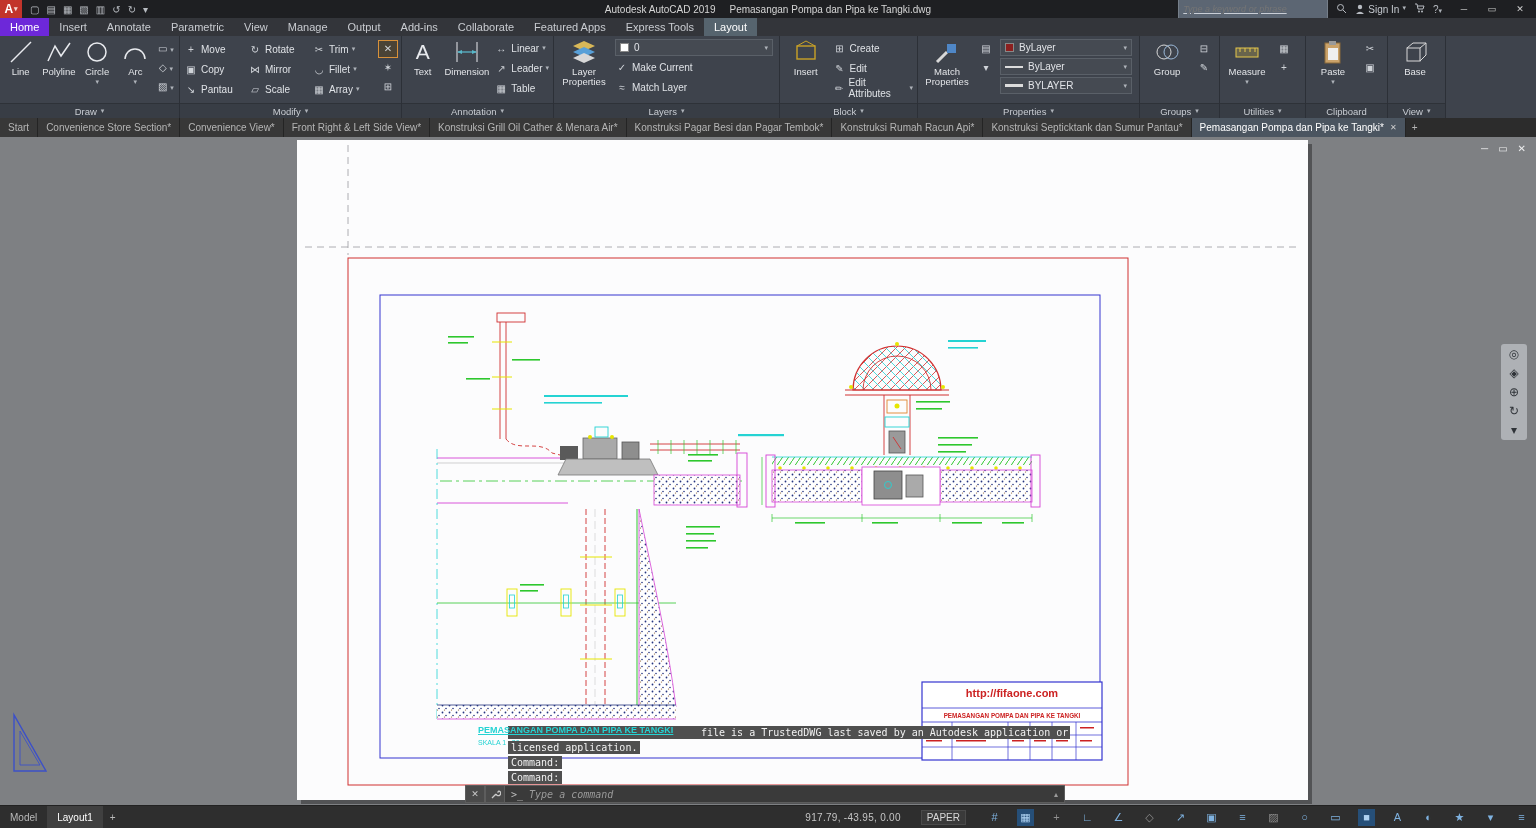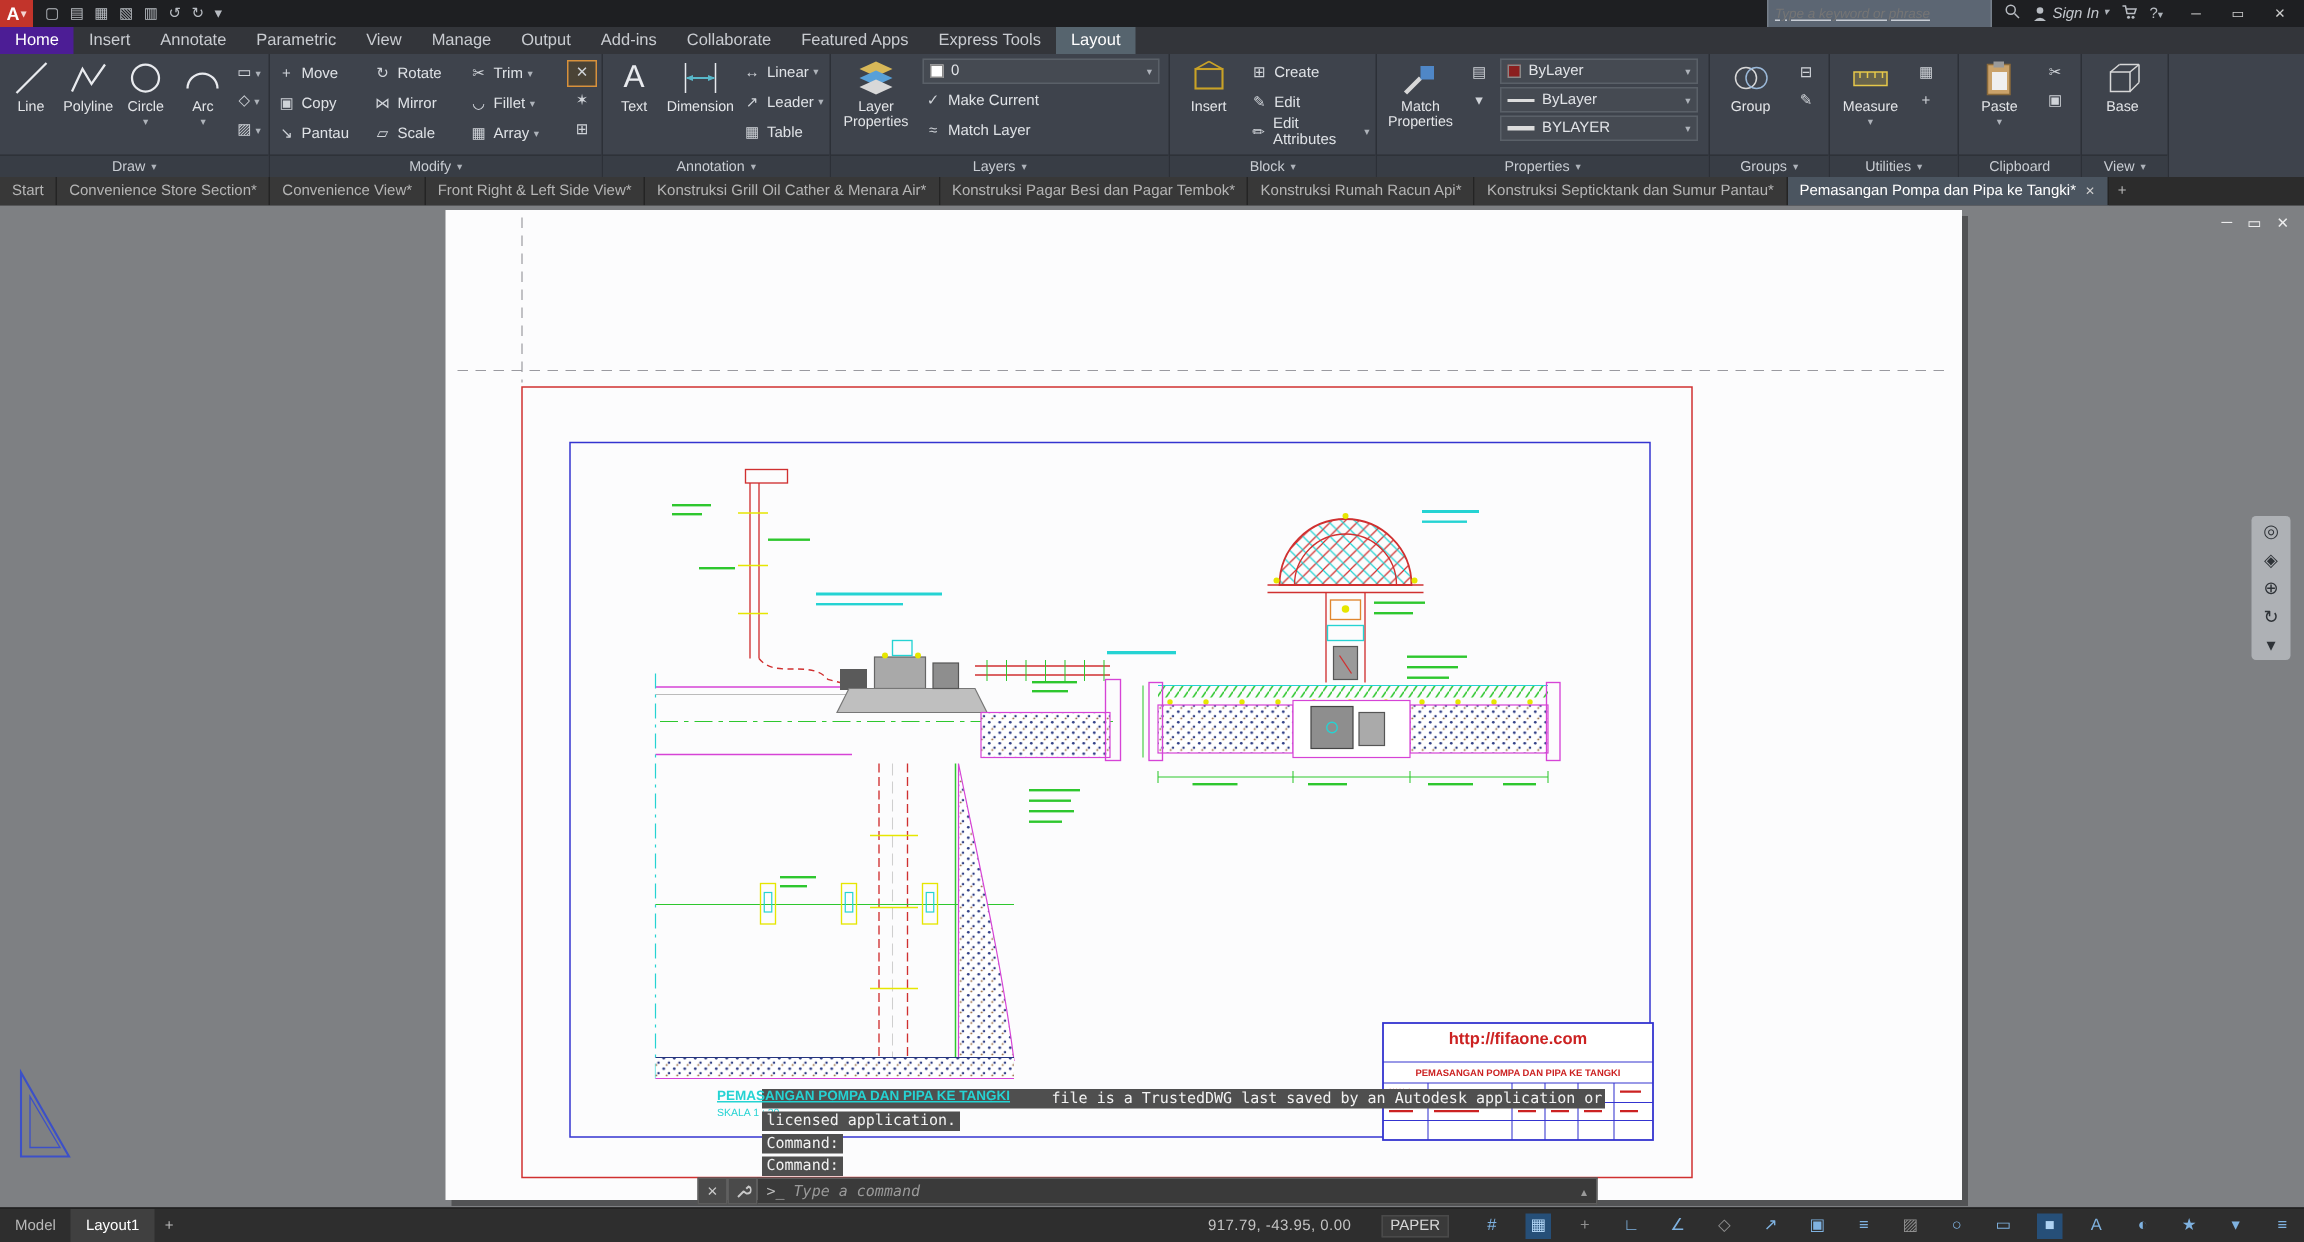--- a/index.html
+++ b/index.html
@@ -16,29 +16,29 @@
   .qat { display:flex; align-items:center; gap:7px; margin-left:8px; color:#b8bcc2; font-size:10px; }
   .qat span { cursor:pointer; }
   .tb-center { position:absolute; left:0; right:0; text-align:center; pointer-events:none; }
   .tb-center b { font-weight:normal; color:#d6d6d6; }
   .tb-center .doc { margin-left:14px; color:#d6d6d6; }
   .tb-right { margin-left:auto; display:flex; align-items:center; gap:8px; padding-right:2px; }
   .searchbox { width:150px; height:14px; background:#5c6673; border:1px solid #767f8a;
     color:#c9ced6; font-style:italic; font-size:9px; padding:16px 4px;
     font-family:"Liberation Sans", sans-serif;text-decoration:underline; }
   .tbico { color:#b8bcc2; font-size:10px; }
-  .signin { display:flex; align-items:flex-start; gap:3px; color:#c4c8ce;font-style:italic; }
+  .signin { display:flex; align-items:flex-start; gap:3px; color:#c4c8ce; }
   .winbtns { display:flex; }
   .winbtns span { width:28px; text-align:center; font-size:9px; color:#cfcfcf; cursor:pointer; }
 
   
   .tabsrow { position:absolute; left:0; top:18px; width:1536px; height:18px; background:#33353a;
     display:flex; align-items:stretch; color:#c9ccd1; font-size:11px; }
   .rtab { padding:0 10px; display:flex; align-items:center; cursor:pointer; }
-  .rtab.active { background:#4c1d95; color:#fff; }
+  .rtab.active { background:#6d28d9; color:#fff; }
   .rtab.context { background:#56646e; color:#fff; }
 
   
   .ribbon { position:absolute; left:0; top:36px; width:1536px; height:82px; background:#3e434c;
     display:flex; }
   .panel { display:flex; flex-direction:column; border-right:1px solid #2c3037; height:82px; }
   .pbody { flex:1; display:flex; align-items:flex-start; padding:3px 4px 0 4px; gap:5px; }
   .plabel { height:15px; display:flex; align-items:center; justify-content:center; gap:4px;
     font-size:9.5px; color:#c9cdd3; background:#383d45; border-top:1px solid #2e3238; cursor:pointer; }
   .bigbtn { width:46px; display:flex; flex-direction:column; align-items:center;
@@ -132,20 +132,23 @@
     <div class="alogo">A<span class="c">▾</span></div>
     <div class="qat">
       <span>▢</span>
       <span>▤</span>
       <span>▦</span>
       <span>▧</span>
       <span>▥</span>
       <span>↺</span>
       <span>↻</span>
       <span>▾</span>
+    </div>
+    <div class="tb-center">
+      <b>Autodesk AutoCAD 2019</b><span class="doc">Pemasangan Pompa dan Pipa ke Tangki.dwg</span>
     </div>
     <div class="tb-right">
       <input class="searchbox" placeholder="Type a keyword or phrase" style="">
       <span class="tbico">
         <svg width="11" height="11" viewBox="0 0 11 11">
             <circle cx="4.5" cy="4.5" r="3" fill="none" stroke="#b8bcc2"></circle>
             <line x1="7" y1="7" x2="10" y2="10" stroke="#b8bcc2"></line>
           </svg>
       </span>
       <span class="signin">

